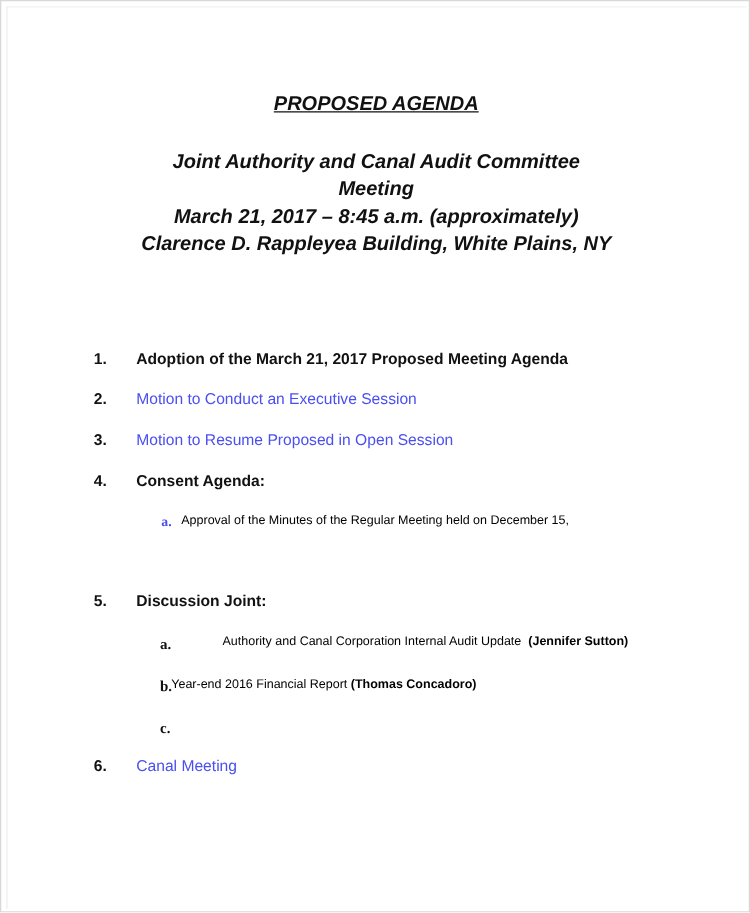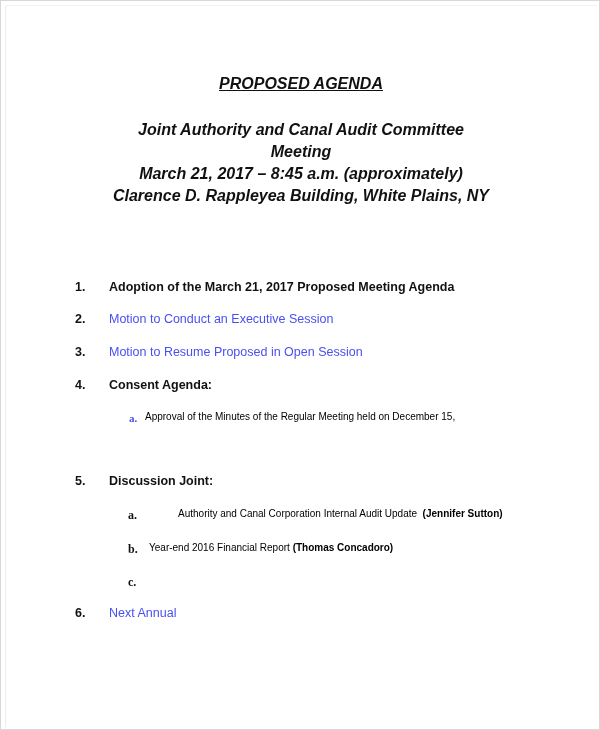--- a/index.html
+++ b/index.html
@@ -73,23 +73,23 @@
     <span class="num">5.</span>
     <span class="txt">Discussion Joint:</span>
   </div>
 
   <span class="sub-letter" style="left:127px; top:507px;">a.</span>
   <div class="sub-text" style="left:148px; top:504px;margin-left:29px;">
     <span>Authority and Canal Corporation Internal Audit Update</span>&nbsp;&nbsp;<span class="bold">(Jennifer Sutton)</span>
   </div>
 
   <span class="sub-letter" style="left:127px; top:541px;">b.</span>
-  <div class="sub-text" style="left:148px; top:538px;">
+  <div class="sub-text" style="left:136px; top:538px;">
     <span>Year-end 2016 Financial Report</span> <span class="bold">(Thomas Concadoro)</span>
   </div>
 
   <span class="sub-letter" style="left:127px; top:574px;">c.</span>
 
   <div class="item" style="top:605px;">
     <span class="num">6.</span>
-    <span class="txt blue plain">Next Annual</span>
+    <span class="txt blue plain">Canal Meeting</span>
   </div>
 </div>
 
 </body></html>

